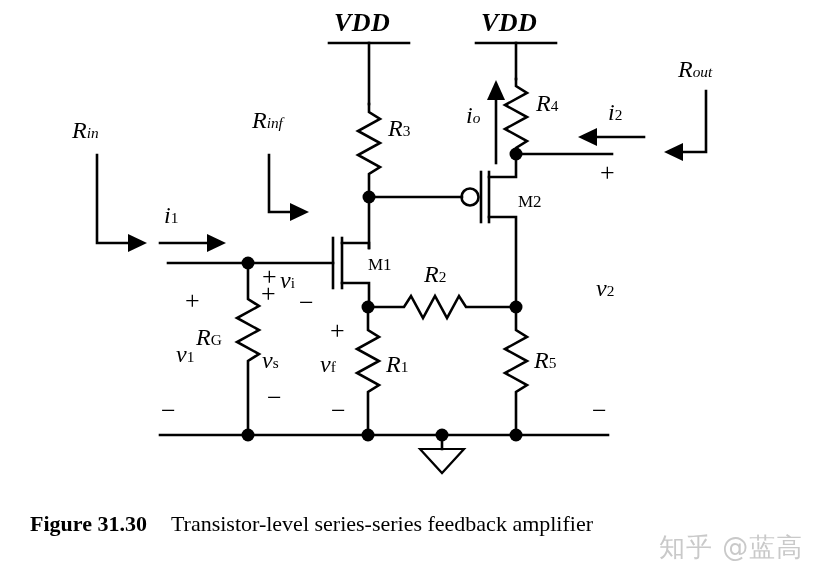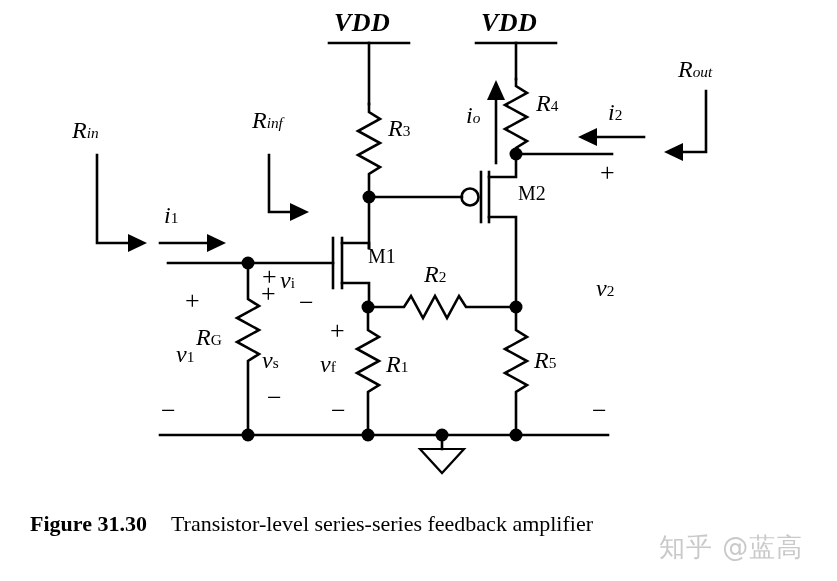--- a/index.html
+++ b/index.html
@@ -10,21 +10,21 @@
   }
   #figure-root{position:absolute;left:0;top:0;width:837px;height:581px;}
   svg#circuit{position:absolute;left:0;top:0;width:837px;height:581px;}
   .lbl{position:absolute;white-space:nowrap;line-height:1;}
   .sub{font-size:0.64em;font-style:italic;}
   .subn{font-size:0.64em;font-style:normal;}
   .vdd{font-style:italic;font-weight:600;font-size:26px;letter-spacing:0.5px;}
   .rlab{font-style:italic;font-size:24px;}
   .vlab{font-style:italic;font-size:24px;}
   .ilab{font-style:italic;font-size:24px;text-align:center;}
-  .mlab{font-style:normal;font-size:20px;}
+  .mlab{font-style:normal;font-size:17px;margin-top:10px;}
   .sign{font-style:normal;font-size:26px;font-family:"Liberation Serif",serif;}
   #caption{
     position:absolute;left:30px;top:511px;width:790px;
     font-size:22px;white-space:nowrap;
   }
   #caption .cap-num{font-weight:bold;}
   #caption .cap-text{margin-left:24px;}
   #watermark{
     position:absolute;left:659px;top:530px;
     font-size:26px;color:#c9c9c9;

